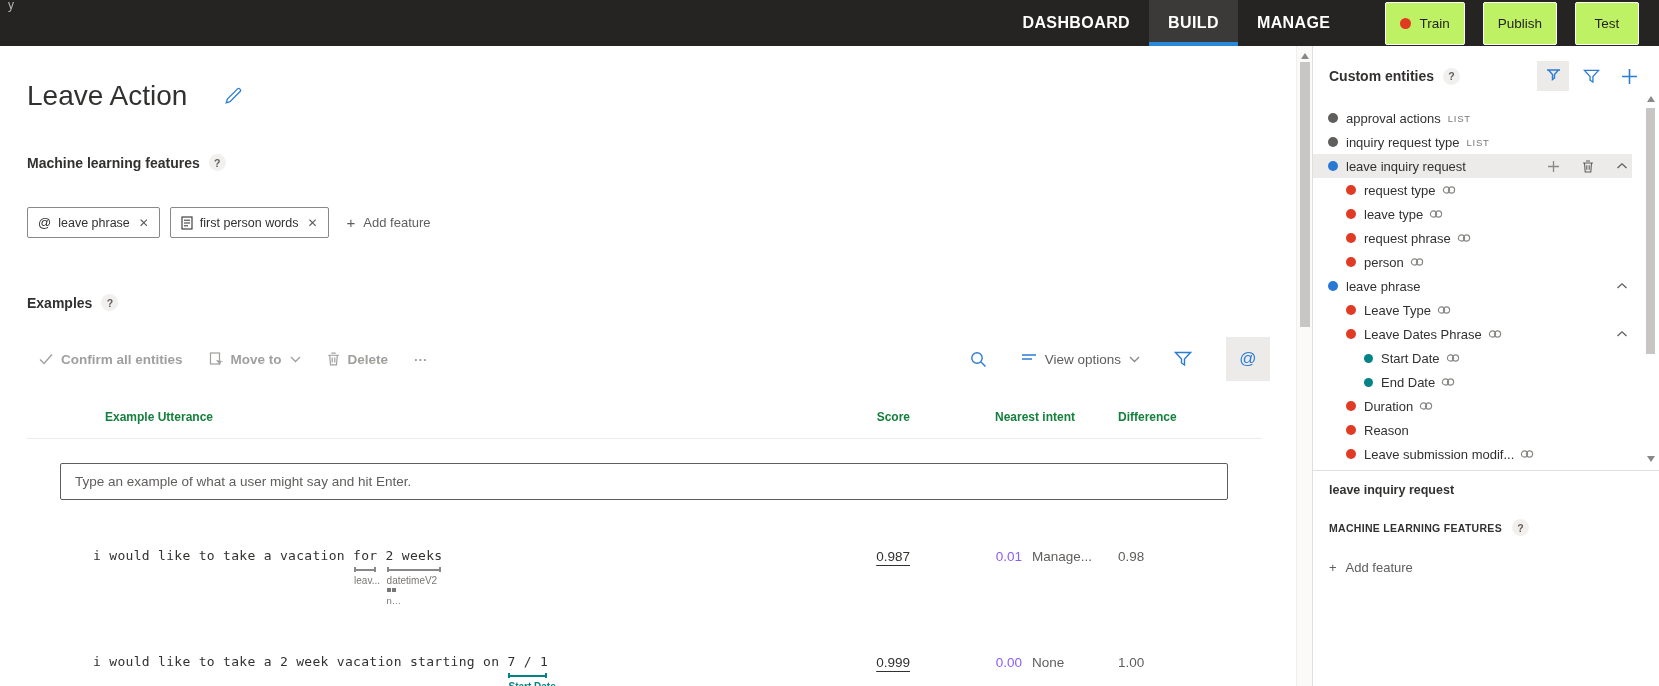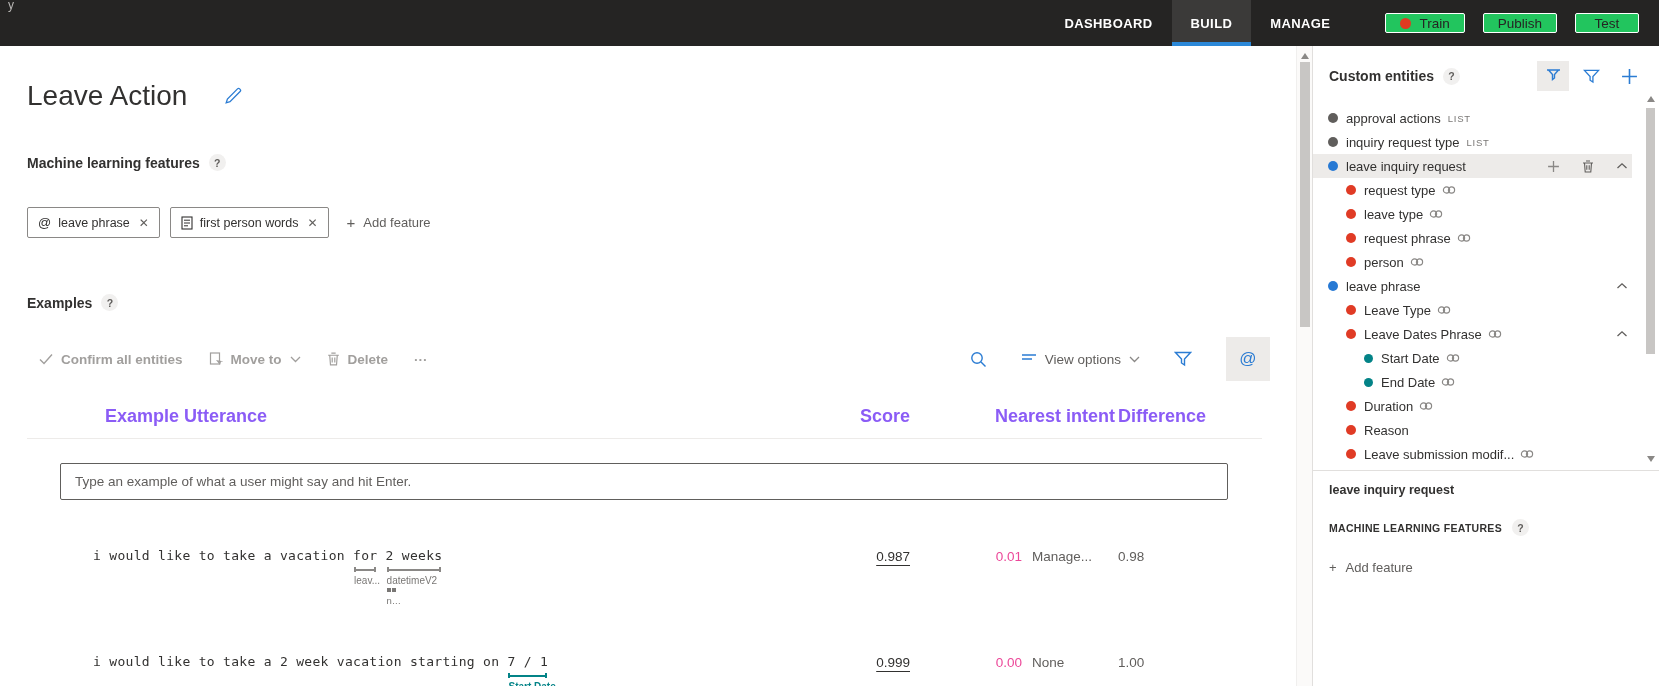--- a/index.html
+++ b/index.html
@@ -4,25 +4,25 @@
 <style>
   * { margin:0; padding:0; box-sizing:border-box; }
   html,body { width:1659px; height:686px; overflow:hidden; background:#fff;
     font-family:"Liberation Sans", sans-serif; color:#323130; }
 
   
   .nav { height:46px; background:#252423; display:flex; align-items:center; }
   .nav-partial { color:#b9b7b5; font-size:12px; align-self:flex-start; padding:0 0 0 8px; line-height:10px; }
   .nav-spacer { flex:1; }
   .nav-tabs { display:flex; height:100%; align-items:stretch; }
-  .nav-tab { display:flex; align-items:center; padding:0 19px; color:#fff; font-size:13px;
+  .nav-tab { display:flex; align-items:center; padding:0 19px; color:#fff; font-size:16px;
     font-weight:700; letter-spacing:.4px; cursor:pointer; position:relative; }
   .nav-tab.active { background:#3b3a39; border-bottom:4px solid #2b88d8; padding-top:4px; }
   .nav-btns { display:flex; align-items:center; gap:18px; margin:0 20px 0 36px; }
-  .nav-btn { background:#22c55e; border:1px solid #fff; border-radius:2px; height:20px; min-width:64px;
+  .nav-btn { background:#bef264; border:1px solid #fff; border-radius:2px; height:43px; min-width:64px;
     padding:0 14px; display:flex; align-items:center; justify-content:center; gap:8px;
     font-size:13.5px; color:#252423; cursor:pointer; }
   .status-dot { width:11px; height:11px; border-radius:50%; background:#e03a21; display:inline-block; }
 
   .layout { display:flex; height:640px; }
 
   
   .main { flex:1; min-width:0; padding:34px 0 0 27px; position:relative; }
   .page-title-row { display:flex; align-items:center; gap:36px; margin-bottom:42px; }
   .page-title { font-size:28px; font-weight:400; color:#323130; }
@@ -51,35 +51,35 @@
   .tb-view { display:flex; align-items:center; gap:8px; color:#605e5c; font-size:13.5px; cursor:pointer; }
   .icon-btn { display:inline-flex; align-items:center; justify-content:center; cursor:pointer; }
   .at-btn { width:44px; height:44px; background:#edebe9; color:#2b7cd3; font-size:17px;
     display:flex; align-items:center; justify-content:center; cursor:pointer; }
   .chev { display:inline-flex; }
 
   
   .table { margin-top:14px; width:1235px; }
   .trow { display:grid; grid-template-columns:1fr 120px 40px 72px 96px 144px; align-items:start; }
   .thead { height:44px; align-items:center; border-bottom:1px solid #edebe9; }
-  .th { font-size:18px; font-weight:700; color:#8b5cf6; }
+  .th { font-size:12px; font-weight:700; color:#15803d; }
   .th-utt { padding-left:78px; }
   .th-score { text-align:right; }
   .th-nearest { grid-column:4 / 6; padding-left:45px; }
   .input-wrap { padding:24px 34px 0 33px; }
   .utt-input { width:100%; height:37px; border:1px solid #605e5c; border-radius:2px; padding:0 14px;
     font-size:13.5px; color:#323130; outline:none; }
   .utt-input::placeholder { color:#605e5c; }
   .row1 { margin-top:48px; min-height:106px; }
   .row2 { min-height:60px; }
   .cell-utt { padding-left:66px; font-family:"DejaVu Sans Mono","Liberation Mono",monospace;
     font-size:13px; letter-spacing:.3px; white-space:nowrap; }
   .score-link { text-align:right; font-size:13.5px; color:#323130; text-decoration:underline;
     text-underline-offset:4px; cursor:pointer; padding-top:1px; }
-  .num-gray { text-align:right; font-size:13.5px; color:#ec4899; padding-top:1px; }
+  .num-gray { text-align:right; font-size:13.5px; color:#8b5cf6; padding-top:1px; }
   .intent-name { padding-left:10px; font-size:13.5px; color:#605e5c; padding-top:1px; white-space:nowrap; }
   .diff-val { font-size:13.5px; color:#605e5c; padding-top:1px; }
 
   .seg { display:inline-block; position:relative; }
   .bracket { position:absolute; left:1px; right:1px; top:19px; height:5px; }
   .bracket::before, .bracket::after { content:""; position:absolute; top:0; width:2px; height:5px; background:#8a8886; }
   .bracket::before { left:0; } .bracket::after { right:0; }
   .bracket .bar { position:absolute; left:0; right:0; top:1.5px; height:2px; background:#8a8886; }
   .seg-label { position:absolute; left:1px; top:27px; font-family:"Liberation Sans",sans-serif;
     font-size:10px; color:#797775; letter-spacing:0; white-space:nowrap; }

